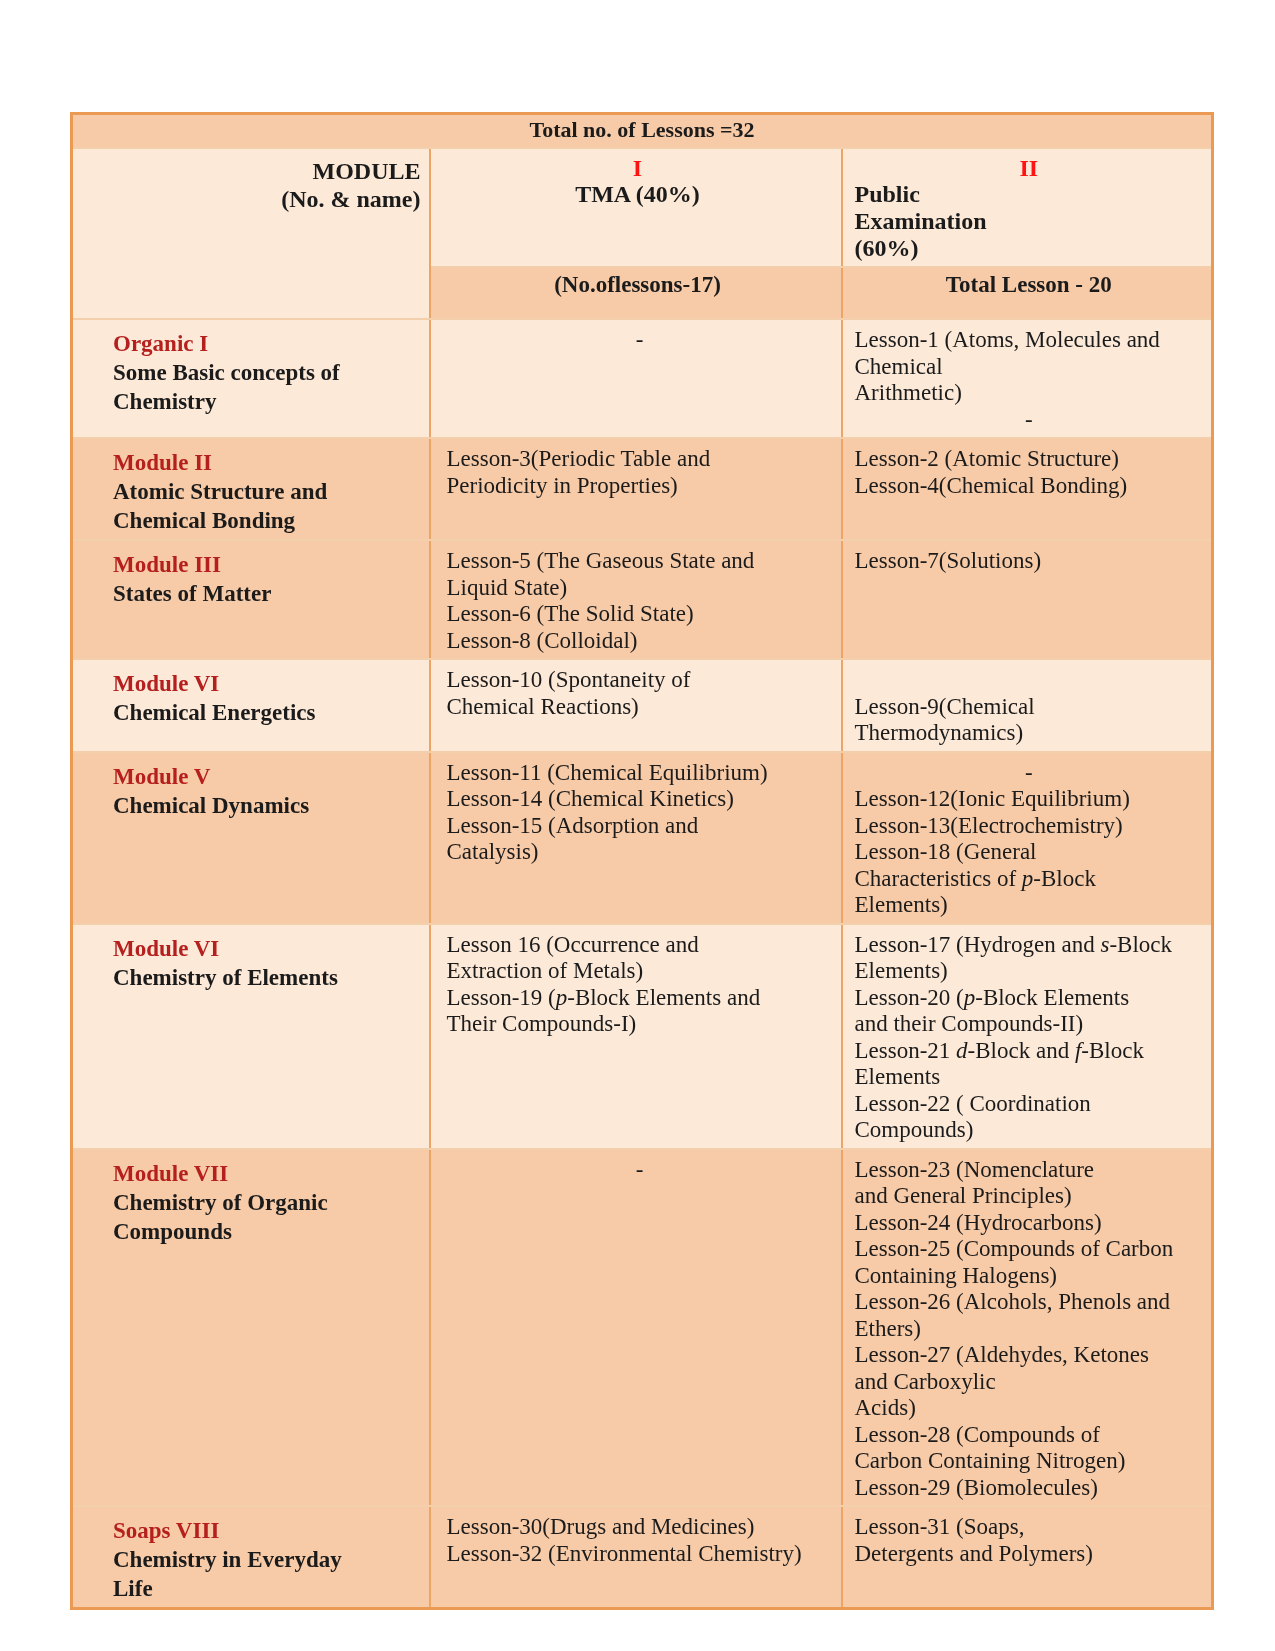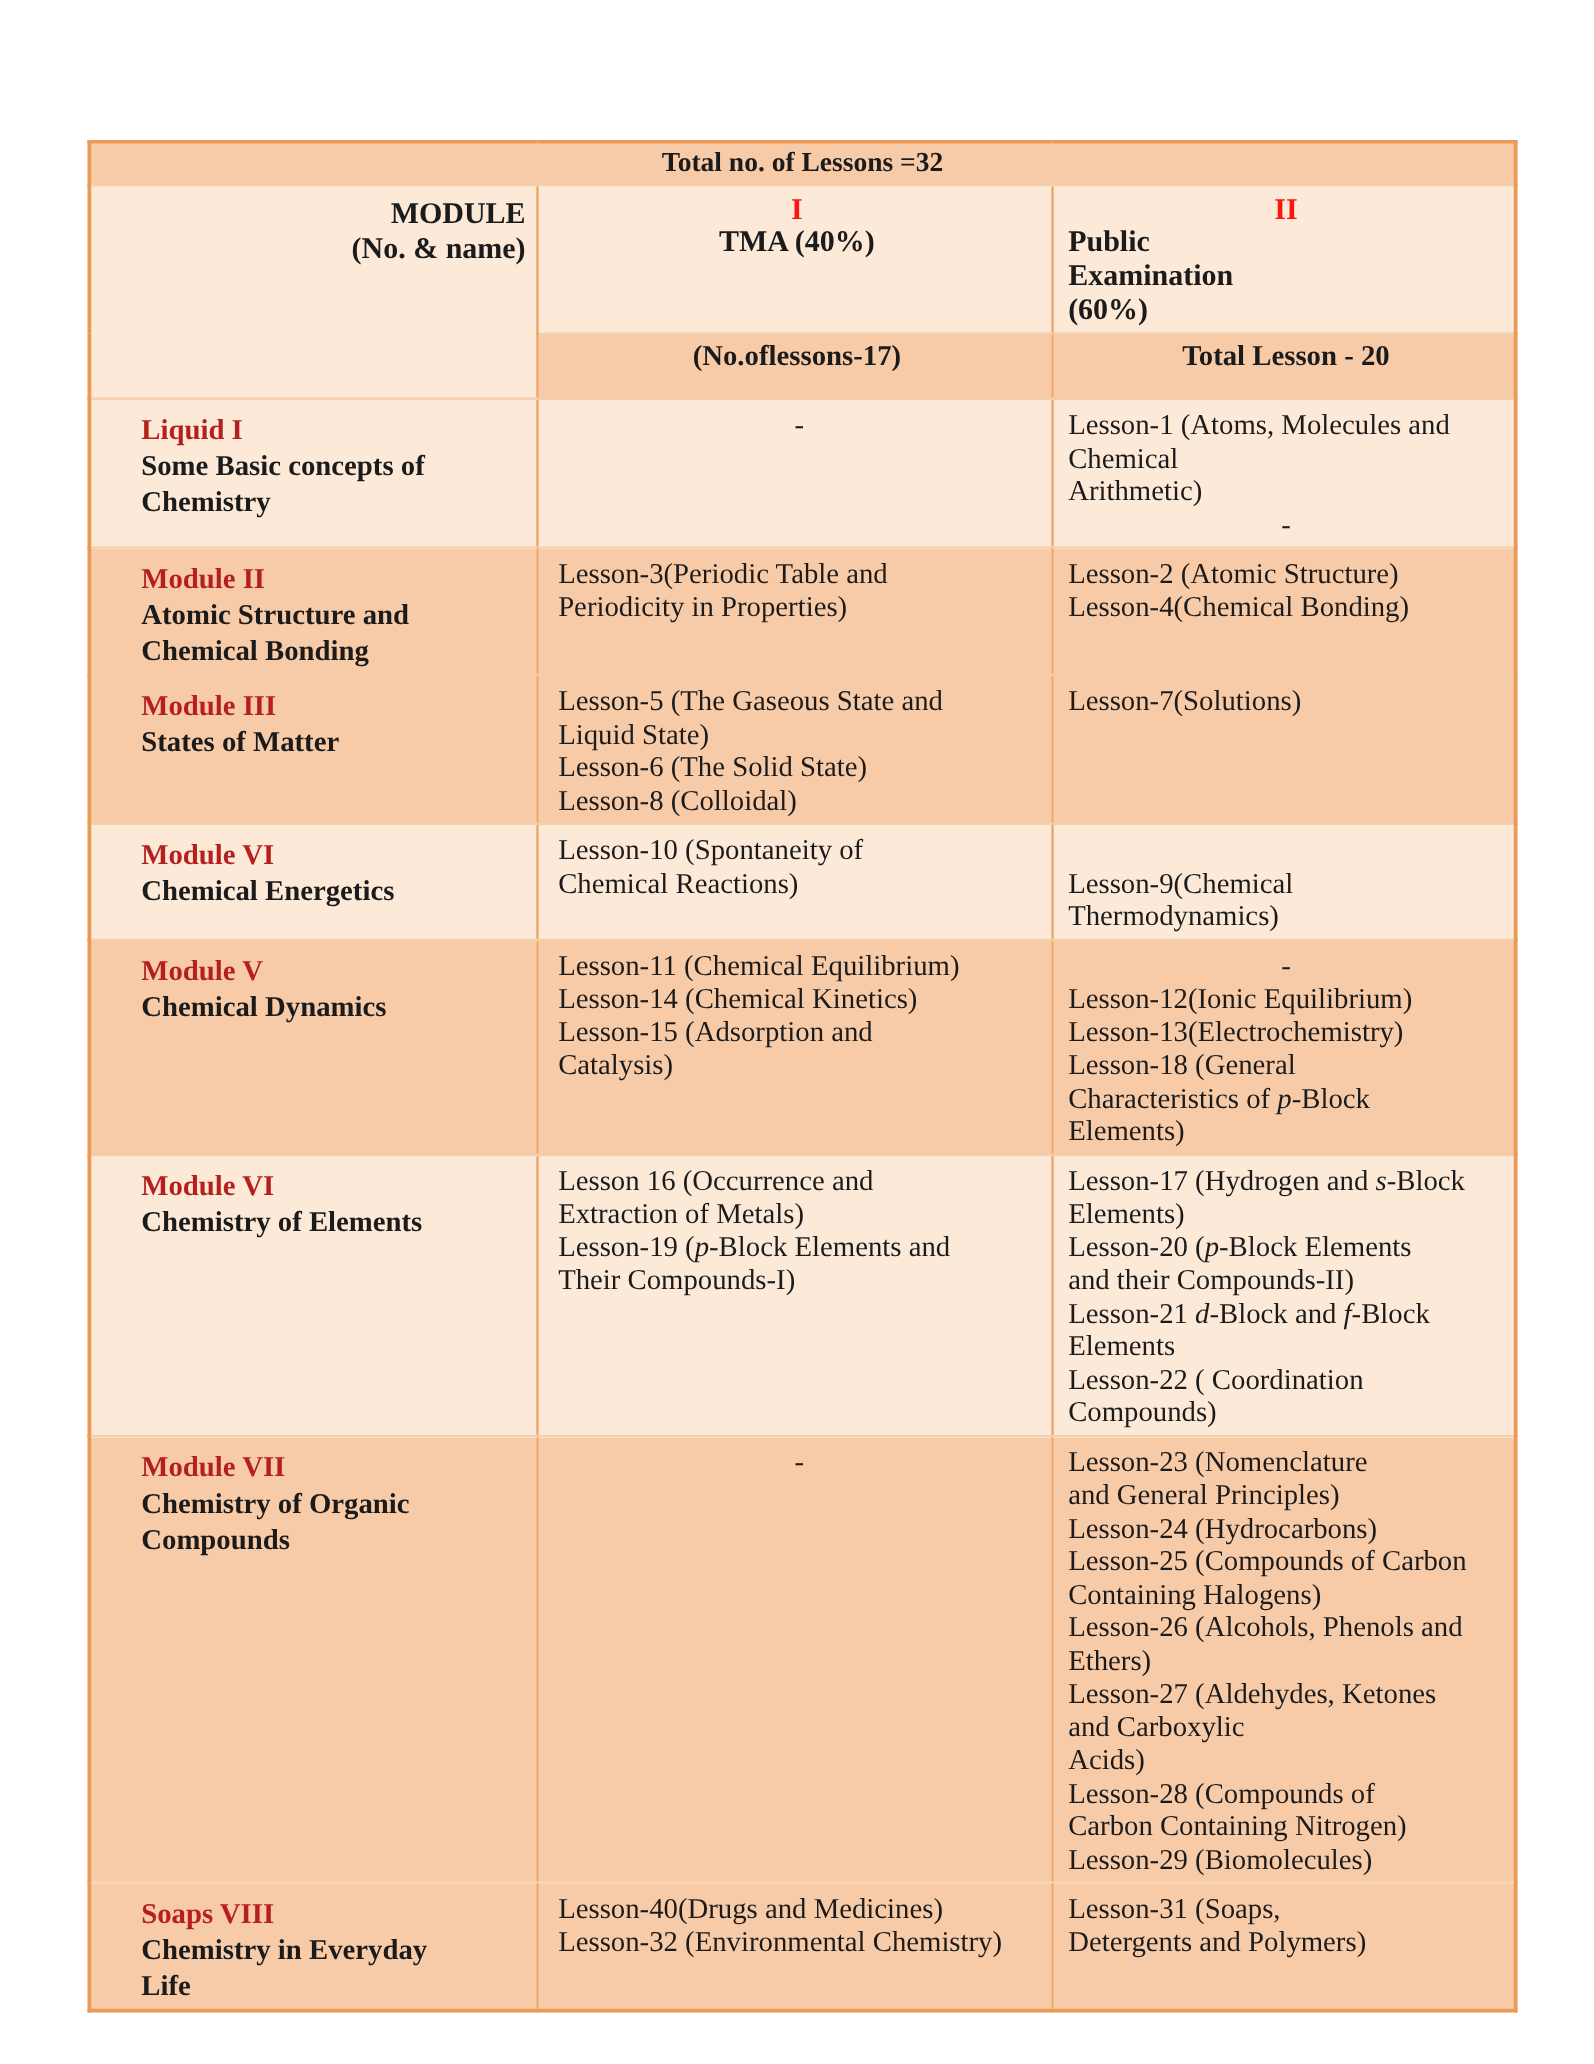--- a/index.html
+++ b/index.html
@@ -100,21 +100,21 @@
         </td>
       </tr>
       <tr style="height:52px;">
         <td class="shade-dark sub-head">(No.oflessons-17)</td>
         <td class="shade-dark sub-head">Total Lesson - 20</td>
       </tr>
     </thead>
     <tbody id="rows">
         <tr style="height: 111px;">
           <td class="shade-light module-cell">
-            <div class="module-no">Liquid I</div>
+            <div class="module-no">Organic I</div>
             <div class="module-title">Some Basic concepts of
 Chemistry</div>
           </td>
           <td class="shade-light tma-cell">
             <div class="dash">-</div>
           </td>
           <td class="shade-light public-cell">
             <div class="lines">Lesson-1 (Atoms, Molecules and
 Chemical
 Arithmetic)</div>
@@ -233,21 +233,21 @@
 Lesson-29 (Biomolecules)</div>
           </td>
         </tr>
         <tr style="height: 89px;">
           <td class="shade-dark module-cell">
             <div class="module-no">Soaps VIII</div>
             <div class="module-title">Chemistry in Everyday
 Life</div>
           </td>
           <td class="shade-dark tma-cell">
-            <div class="lines">Lesson-40(Drugs and Medicines)
+            <div class="lines">Lesson-30(Drugs and Medicines)
 Lesson-32 (Environmental Chemistry)</div>
           </td>
           <td class="shade-dark public-cell">
             <div class="lines">Lesson-31 (Soaps,
 Detergents and Polymers)</div>
           </td>
         </tr>
       </tbody>
   </table>
 

